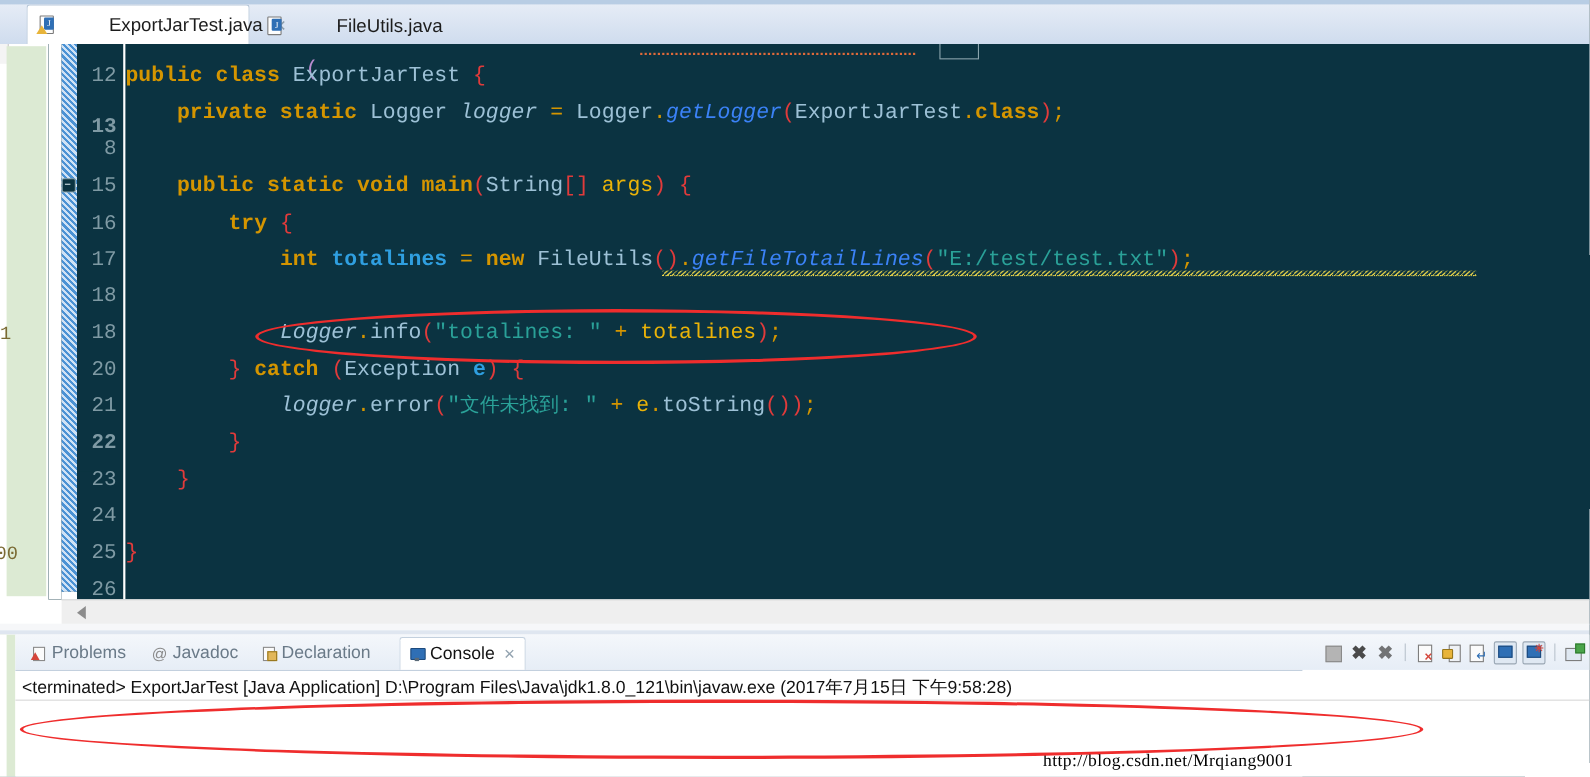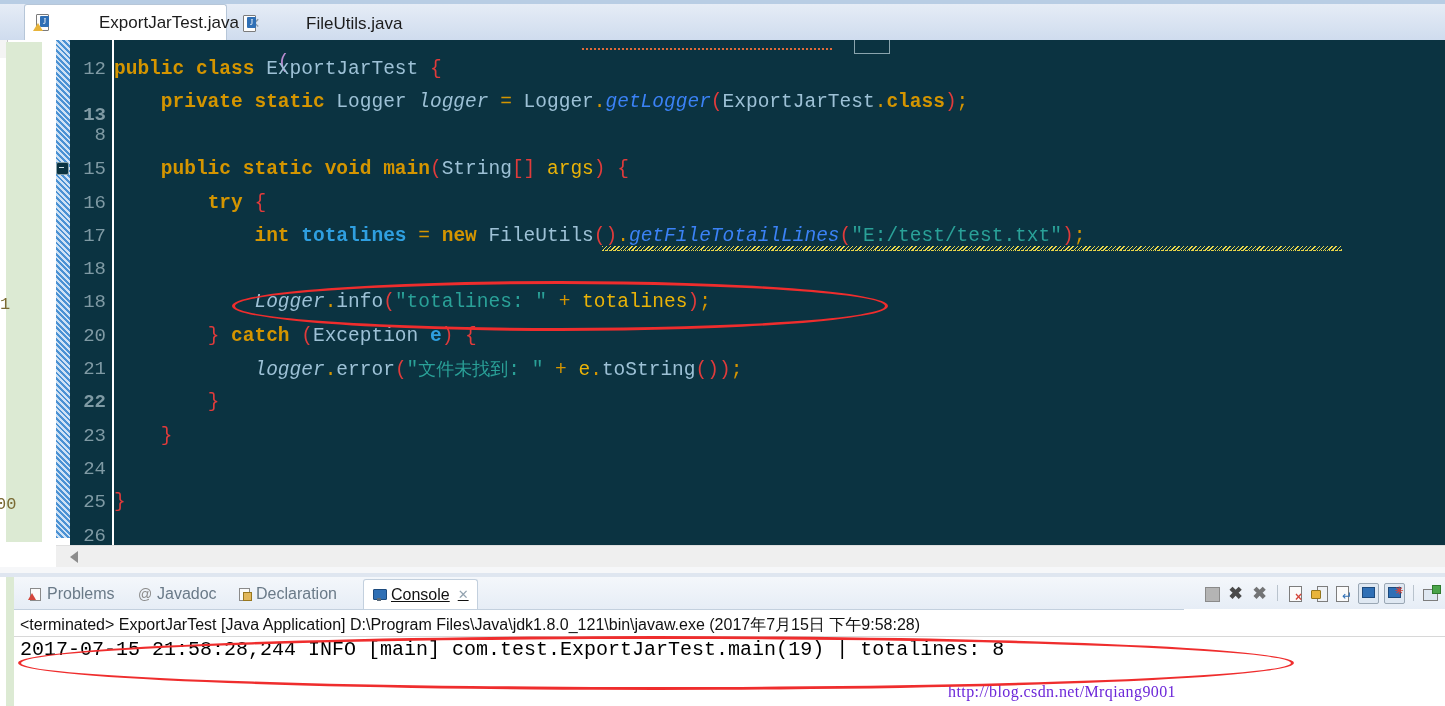--- a/index.html
+++ b/index.html
@@ -164,21 +164,21 @@
   .termline{
     position:absolute;left:6px;top:5px;font-size:16px;color:#111;white-space:nowrap;
     font-family:"Liberation Sans",sans-serif;
   }
   .logline{
     position:absolute;left:6px;top:28px;font-size:20px;color:#000;white-space:nowrap;
     font-family:"Liberation Mono",monospace;
   }
   .cdivider{position:absolute;left:0;top:26px;width:1431px;height:1px;background:#d8d8d8;}
   .watermark{
-    position:absolute;right:8px;bottom:6px;font-size:16px;color:#6d28d9;
+    position:absolute;right:8px;bottom:6px;font-size:16px;color:#000000;
     font-family:"Liberation Serif",serif;letter-spacing:0.4px;white-space:nowrap;
   }
 
   
   .ellipse{position:absolute;border:3px solid #ef2d2d;border-radius:50%;pointer-events:none;}
 </style>
 </head>
 <body>
 
 <div class="app">
@@ -324,21 +324,21 @@
       </div>
 
       <div class="ctab" style="left:215px;">
         <span class="cico">
           <span style="position:absolute;left:2px;top:1px;width:9px;height:11px;background:#fbfbfb;border:1px solid #8a8a8a;"></span>
           <span style="position:absolute;left:6px;top:5px;width:7px;height:7px;background:#e2b75a;border:1px solid #99781f;"></span>
         </span>
         <span>Declaration</span>
       </div>
 
-      <div class="ctab active" style="left:349px;text-decoration:underline;">
+      <div class="ctab active" style="left:349px;">
         <span class="cico">
           <span style="position:absolute;left:1px;top:1px;width:12px;height:9px;background:#2f6fb5;border:1px solid #1d4a7d;border-radius:1px;"></span>
           <span style="position:absolute;left:5px;top:10px;width:4px;height:3px;background:#5a6a78;"></span>
         </span>
         <span>Console</span>
         <span class="cclose">✕</span>
       </div>
 
       <div class="ctoolbar">
         <span class="tbi">
@@ -370,21 +370,20 @@
         <span class="tbi">
           <span style="position:absolute;left:1px;top:5px;width:13px;height:10px;background:#dfe8f2;border:1px solid #7d7d7d;"></span>
           <span style="position:absolute;left:10px;top:1px;width:7px;height:7px;background:#4aa44a;border:1px solid #2e7a2e;"></span>
         </span>
       </div>
     </div>
 
     <div class="cbody">
       <div class="termline">&lt;terminated&gt; ExportJarTest [Java Application] D:\Program Files\Java\jdk1.8.0_121\bin\javaw.exe (2017年7月15日 下午9:58:28)</div>
       <div class="cdivider"></div>
-      <div class="logline">2017-07-15 21:58:28,244 INFO [main] com.test.ExportJarTest.main(19) | totalines: 8</div>
       <div class="watermark">http://blog.csdn.net/Mrqiang9001</div>
     </div>
   </div>
 
   <div class="ellipse" style="left:232px;top:281px;width:650px;height:44px;"></div>
   <div class="ellipse" style="left:18px;top:636px;width:1270px;height:48px;"></div>
 
 </div>
 
 </body></html>

